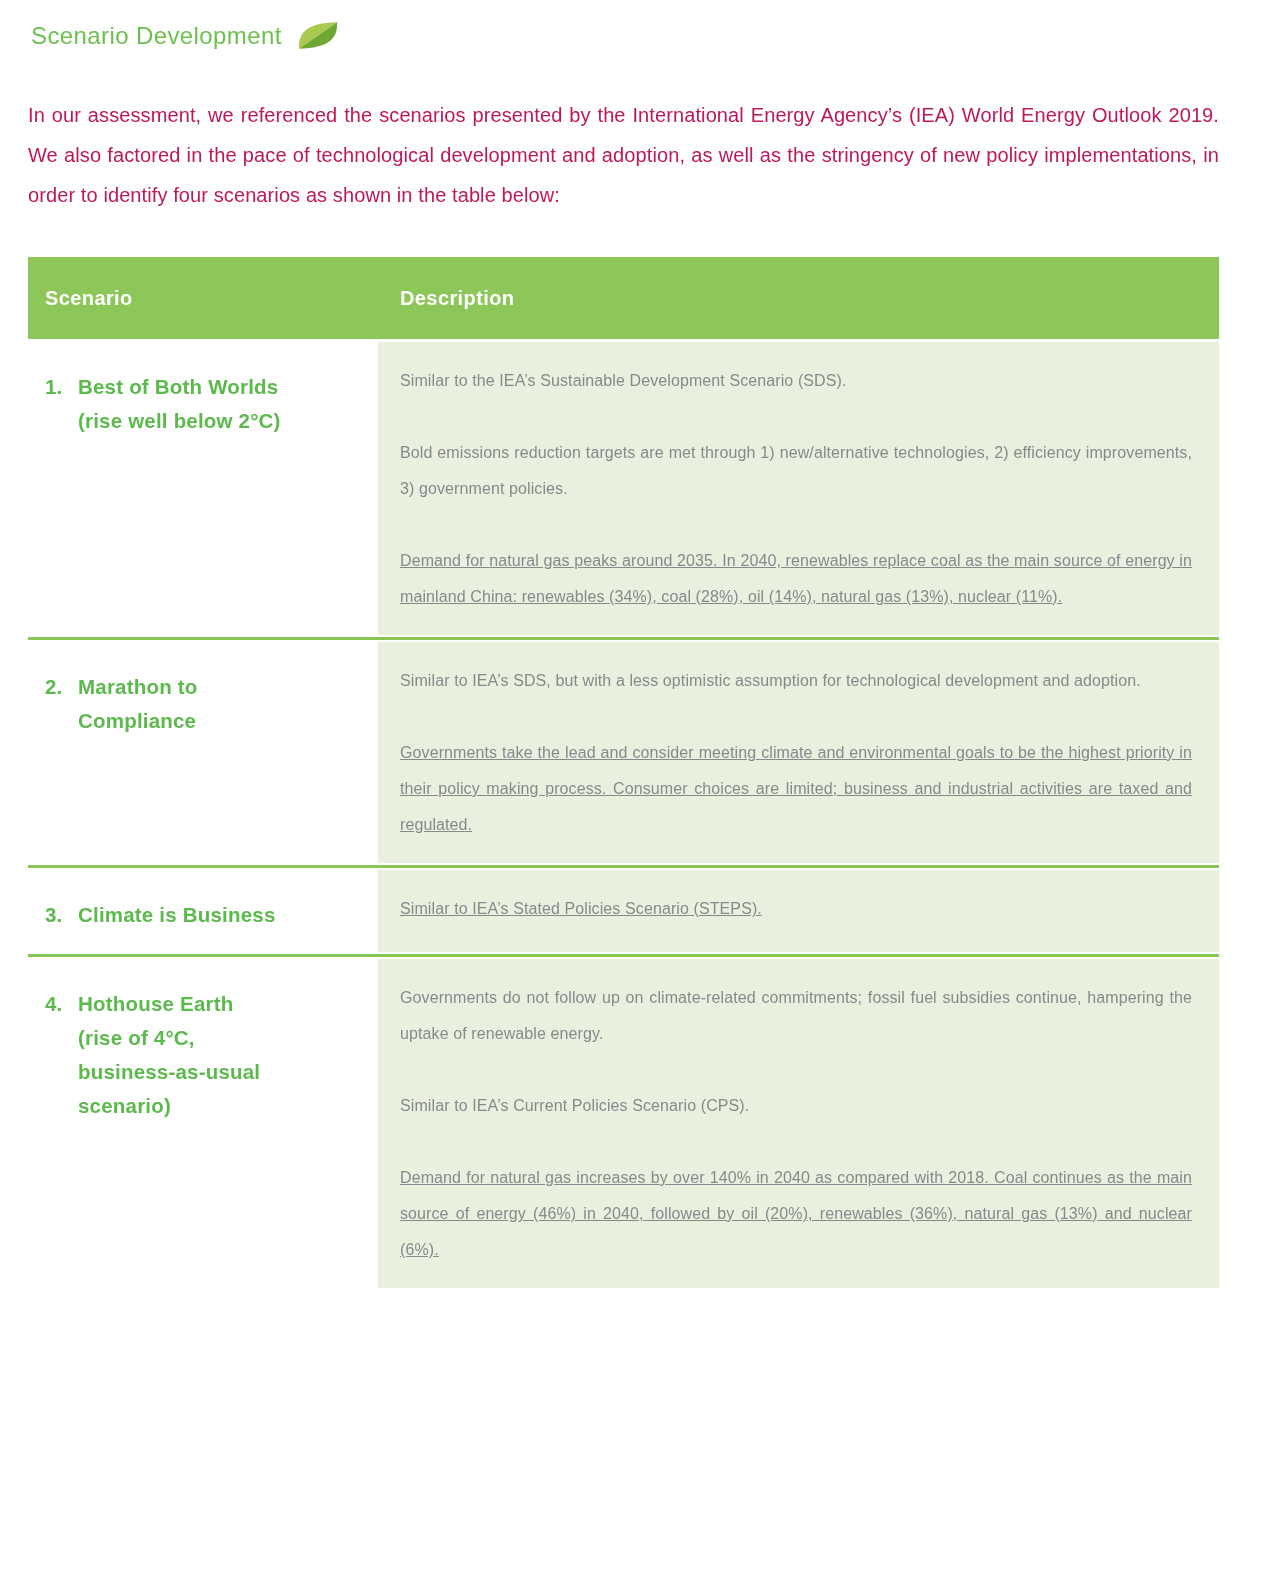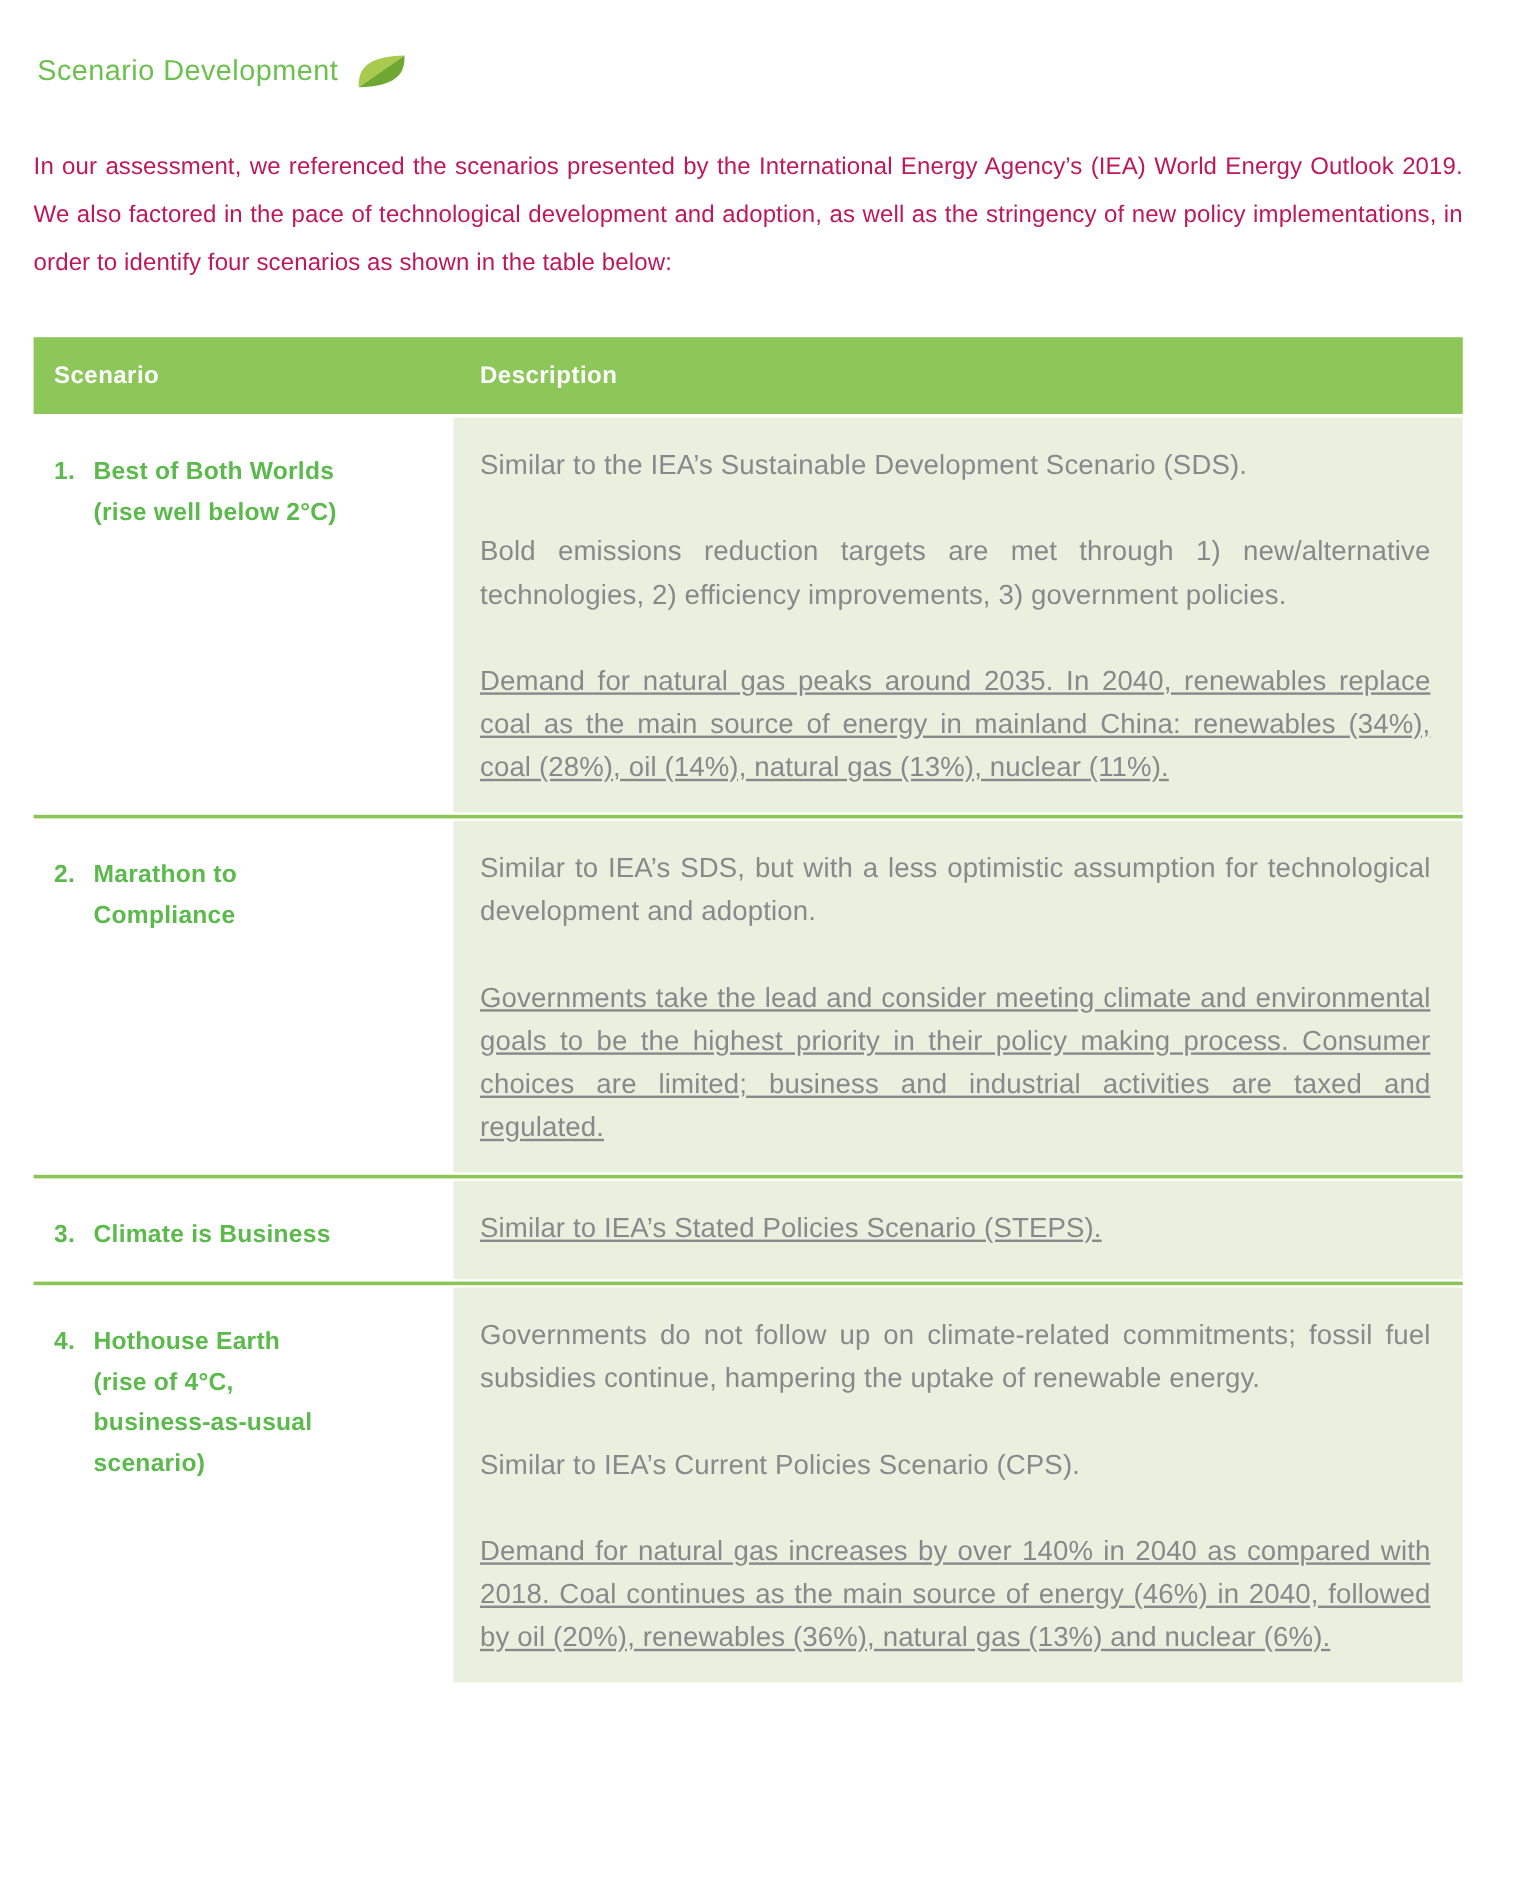--- a/index.html
+++ b/index.html
@@ -4,21 +4,21 @@
 <style>
   * { margin: 0; padding: 0; box-sizing: border-box; }
   html, body { background: #ffffff; }
   body {
     width: 1270px;
     height: 1580px;
     font-family: "Liberation Sans", "DejaVu Sans", sans-serif;
     overflow: hidden;
   }
   .page {
-    padding: 44px 51px 0 28px;
+    padding: 20px 51px 0 28px;
   }
   
   .heading-row {
     display: flex;
     align-items: center;
     gap: 14px;
     padding-left: 3px;
   }
   .page-title {
     font-size: 24px;
@@ -35,21 +35,21 @@
     color: #be185d;
     text-align: justify;
     letter-spacing: 0.1px;
   }
   
   .scenario-table { margin-top: 42px; }
   .thead {
     display: grid;
     grid-template-columns: 350px 1fr;
     background: #8dc75a;
-    height: 64px;
+    height: 82px;
     align-items: center;
     margin-bottom: 3px;
   }
   .th {
     color: #ffffff;
     font-weight: bold;
     font-size: 20px;
     letter-spacing: 0.4px;
   }
   .th-scenario { padding-left: 17px; }
@@ -73,21 +73,21 @@
   .scenario-num {
     width: 33px;
     flex: 0 0 33px;
   }
   .scenario-title { white-space: pre-line; }
   .cell-desc {
     background: #e9f1de;
     padding: 21px 27px 20px 22px;
   }
   .cell-desc p {
-    font-size: 23px;
+    font-size: 16px;
     line-height: 36px;
     color: #87898c;
     text-align: justify;
     letter-spacing: 0.1px;
     margin-bottom: 36px;
   }
   .cell-desc p:last-child { margin-bottom: 0; text-decoration: underline; }
   .row-divider {
     height: 3px;
     background: #8ac556;

